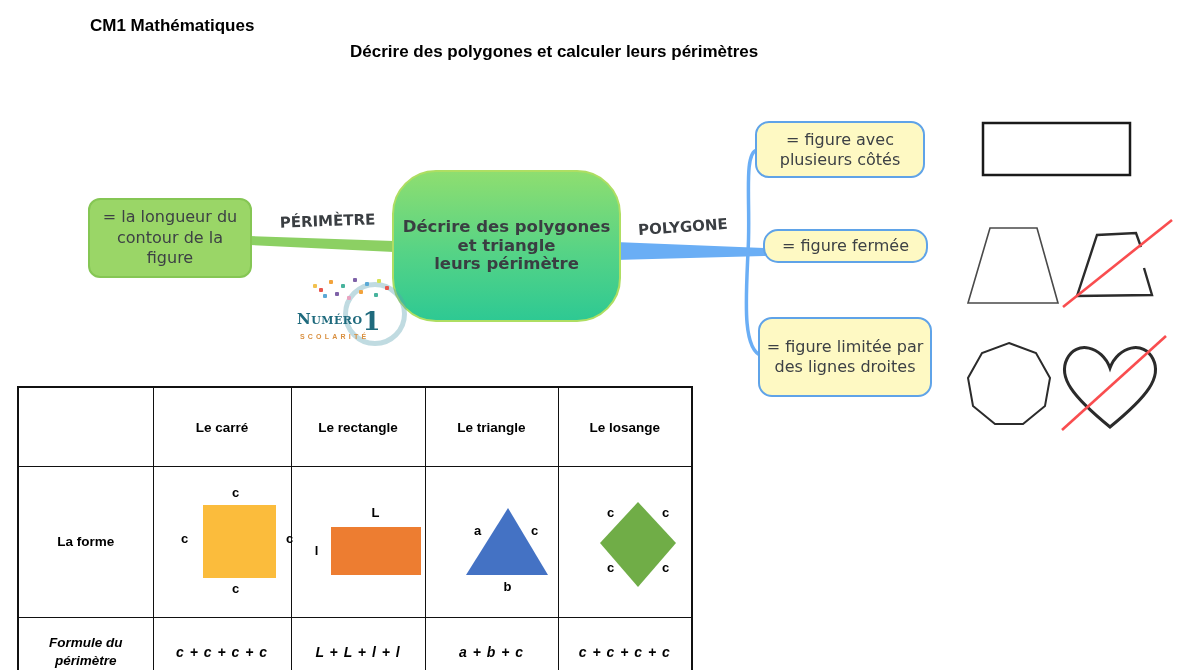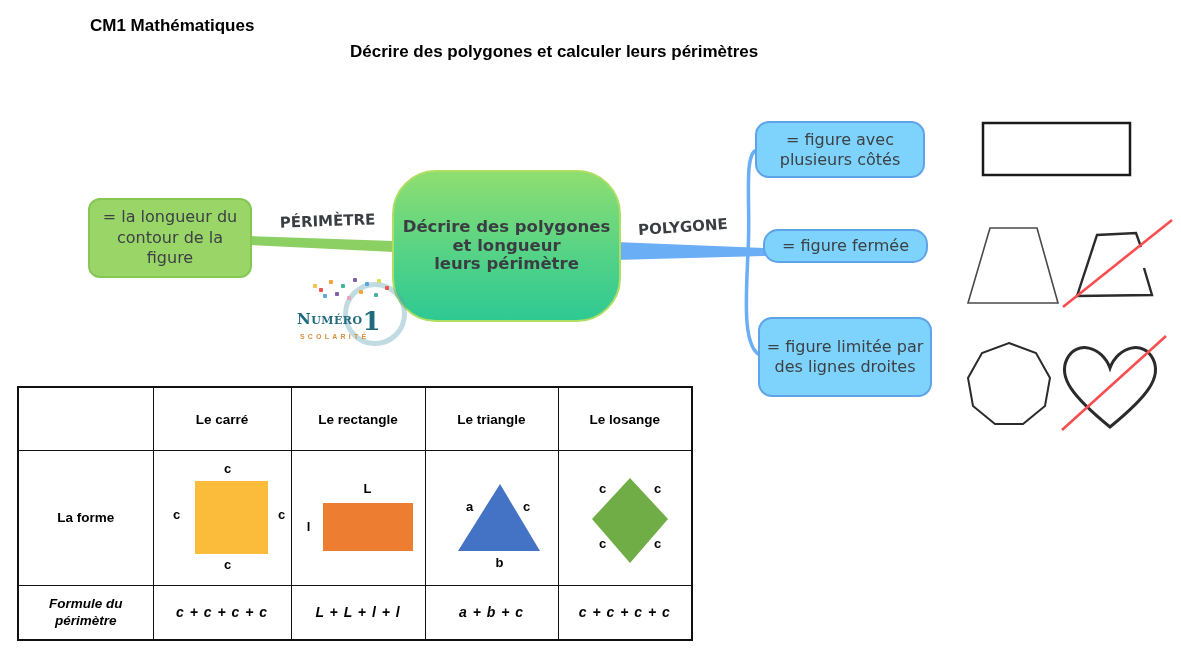--- a/index.html
+++ b/index.html
@@ -15,21 +15,21 @@
 
   
   #connectors{left:0;top:0;pointer-events:none;z-index:0;}
   .mm{z-index:1;display:flex;align-items:center;justify-content:center;text-align:center;
       font-family:"DejaVu Sans", sans-serif;color:#3d4145;}
   .gbox{left:88px;top:198px;width:164px;height:80px;background:#9ad667;border:2px solid #85c654;
         border-radius:12px;font-size:16px;line-height:1.28;padding:2px 6px;box-sizing:border-box;}
   .node{left:392px;top:170px;width:225px;height:148px;border-radius:44px;
         background:linear-gradient(180deg,#8ede70 0%,#55d386 55%,#2ec993 100%);
         border:2px solid #aede62;font-size:16.5px;font-weight:bold;line-height:1.15;color:#3a3e42;}
-  .bbox{background:#7dd3fc;border:2px solid #5fa3e8;font-size:16px;line-height:1.25;box-sizing:border-box;}
+  .bbox{background:#fef9c3;border:2px solid #5fa3e8;font-size:16px;line-height:1.25;box-sizing:border-box;}
   .bbox1{left:755px;top:121px;width:170px;height:57px;border-radius:14px;}
   .bbox2{left:763px;top:229px;width:165px;height:34px;border-radius:15px;}
   .bbox3{left:758px;top:317px;width:174px;height:80px;border-radius:14px;}
   .branch-label{font-size:15px;font-weight:bold;color:#3a3e42;z-index:2;
         font-family:"DejaVu Sans", sans-serif;text-align:center;}
   .lbl-perimetre{left:270px;top:212px;width:115px;transform:rotate(-2deg);}
   .lbl-polygone{left:622px;top:218px;width:122px;transform:rotate(-4deg);}
 
   
   .logo{left:297px;top:276px;width:112px;height:80px;z-index:1;}
@@ -44,21 +44,21 @@
         font-size:15px;font-weight:bold;color:#1f6a7d;font-variant:small-caps;letter-spacing:0.5px;}
   .logo-one{font-size:26px;line-height:14px;vertical-align:-6px;}
   .logo-sub{position:absolute;left:3px;top:57px;font-size:7px;letter-spacing:3.2px;color:#d98f3f;font-weight:bold;}
 
   
   #examples{left:950px;top:100px;z-index:1;}
 
   
   .ptable{left:17px;top:386px;width:674px;border-collapse:collapse;table-layout:fixed;z-index:1;}
   .ptable td,.ptable th{border:1.5px solid #111;text-align:center;vertical-align:middle;
-        font-weight:bold;color:#000;padding:8px;}
+        font-weight:bold;color:#000;padding:16px;}
   .ptable{border:2.5px solid #111;}
   .th-col{font-size:13.5px;height:46px;}
   .rowhead{font-size:13.5px;padding:0 16px;line-height:1.3;}
   .row-forme{height:118px;}
   .row-nombre{height:44px;font-size:14px;}
   .row-formule{height:54px;font-size:14px;letter-spacing:1px;font-style:italic;}
   .shape-cell{position:relative;width:100%;height:118px;}
   .sq{position:absolute;left:33px;top:22px;width:73px;height:73px;background:#fbbc3c;}
   .rect{position:absolute;left:23px;top:44px;width:90px;height:48px;background:#ed7d31;}
   .slabel{position:absolute;font-size:13px;font-weight:bold;color:#000;width:14px;text-align:center;
@@ -78,21 +78,21 @@
 </svg>
 
 <div class="abs mm gbox">
   <span>= la longueur du contour de la figure</span>
 </div>
 <div class="abs branch-label lbl-perimetre">PÉRIMÈTRE</div>
 
 <div class="abs mm node">
   <span>
     <span>Décrire des polygones</span><br>
-    <span>et longueur</span><br>
+    <span>et triangle</span><br>
     <span>leurs périmètre</span>
   </span>
 </div>
 <div class="abs branch-label lbl-polygone">POLYGONE</div>
 
 <div class="abs mm bbox bbox1">
   <span>= figure avec plusieurs côtés</span>
 </div>
 <div class="abs mm bbox bbox2">
   <span>= figure fermée</span>

